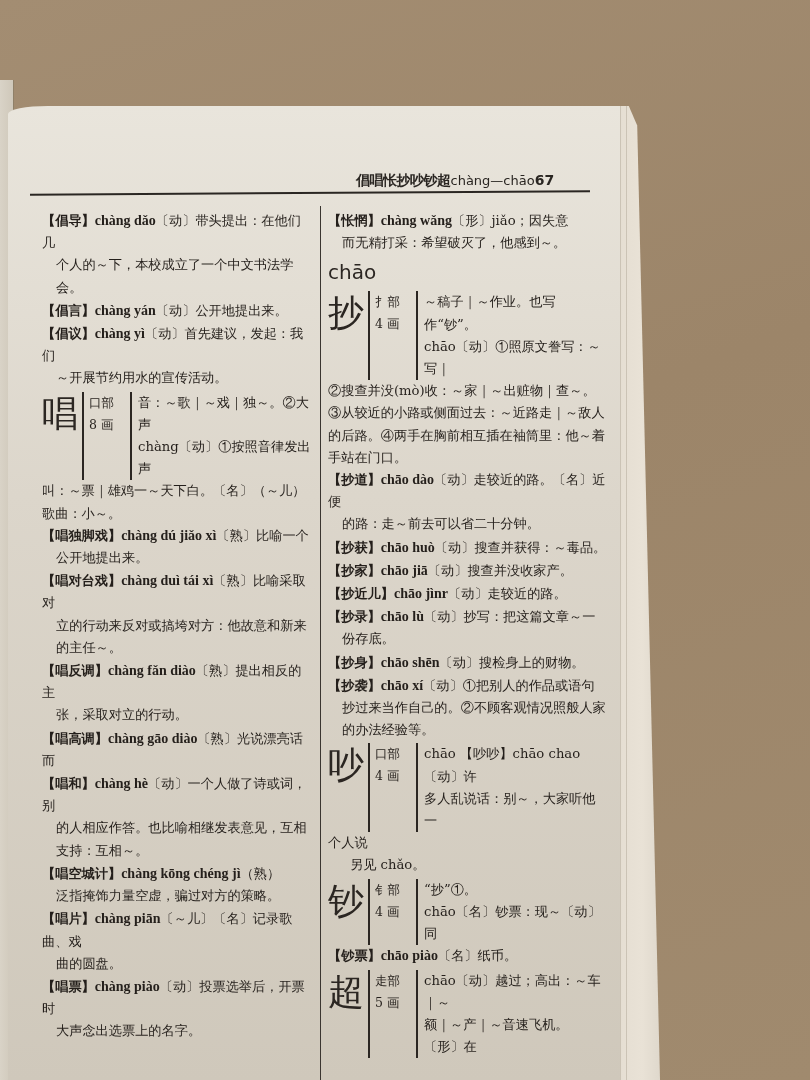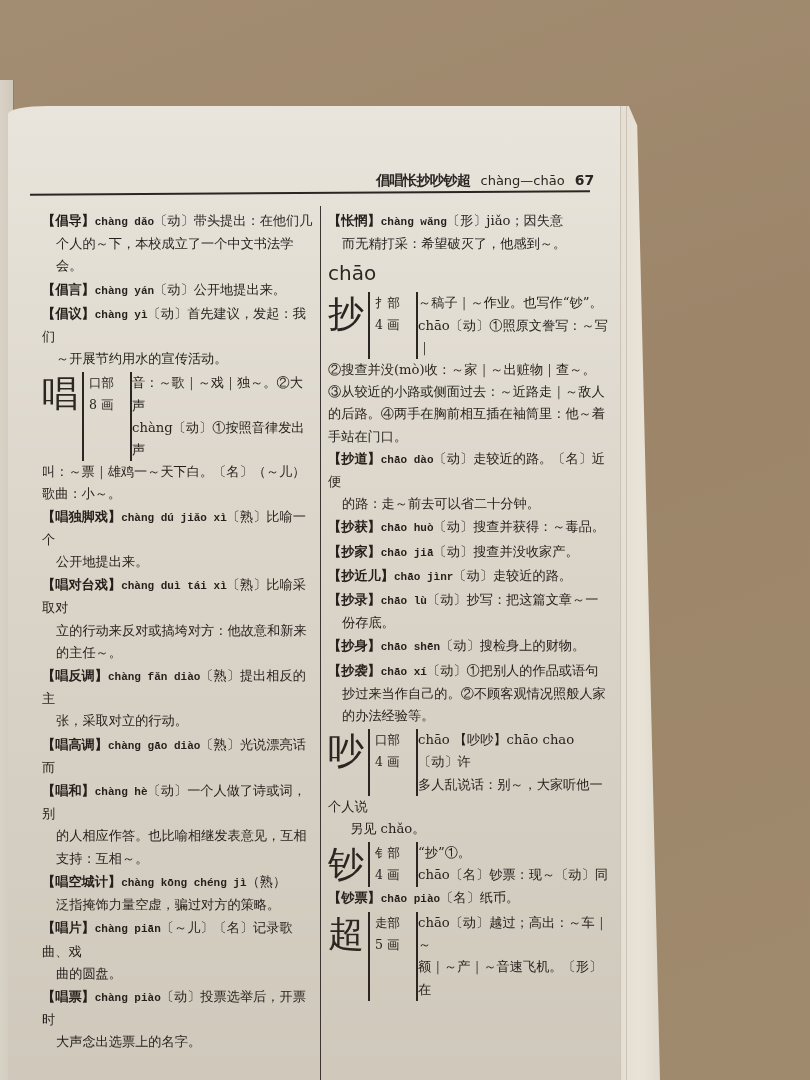--- a/index.html
+++ b/index.html
@@ -21,22 +21,22 @@
     background: linear-gradient(90deg, #dcd6ca 0%, #e6dfd3 40%, #e9e2d6 70%, #dfd8cc 100%);
     clip-path: polygon(0 0, 48% 0, 62% 2%, 100% 100%, 0 100%);
   }
   .page-stack .line { position:absolute; top:0; bottom:0; width:1px; background:#cbc3b5; }
   .page {
     position: absolute; left: 8px; top: 106px; width: 612px; height: 974px;
     background: linear-gradient(180deg, #e9e5dc 0%, #dcd6cb 40%, #cfc8bb 100%);
     border-top-left-radius: 40px 8px;
   }
   .running-head {
-    position: absolute; left: 368px; top: 66px; width: 260px;
-    display: flex; align-items: baseline; gap: 10px;
+    position: absolute; left: 348px; top: 66px; width: 260px;
+    display: flex; align-items: baseline; gap: 0;
     font-size: 14px; font-weight: bold; color: #2a2622;
   }
   .running-head .chars { letter-spacing: -0.5px; }
   .running-head .pinyin { font-weight: normal; font-size: 13px; }
   .head-rule {
     position: absolute; left: 22px; top: 86px; width: 560px; height: 2px;
     background: #2a2622; transform: rotate(-0.35deg);
   }
   .col-rule {
     position: absolute; left: 312px; top: 100px; width: 1px; height: 880px;
@@ -45,29 +45,30 @@
   .column {
     position: absolute; top: 104px; width: 272px;
     font-family: "DejaVu Serif", serif; font-size: 13.2px; line-height: 22.2px;
     color: #241f1b;
   }
   .col-left { left: 34px; }
   .col-right { left: 320px; width: 280px; }
   .entry { margin-bottom: 1px; }
   .entry .cont { padding-left: 14px; display:block; }
   .hw { font-weight: bold; }
-  .py { font-family: Liberation Mono, monospace; font-size: 11px; font-weight: bold; }
+  .py { font-family: Liberation Serif, serif; font-size: 14px; font-weight: bold; }
   .main-entry { display: flex; align-items: stretch; margin: 2px 0 0 0; }
   .main-char {
     font-family: "DejaVu Serif", serif; font-size: 36px; line-height: 44px; width: 40px;
     color: #2b2622; font-weight: normal;
   }
   .radical {
     border-left: 2px solid #2b2622; border-right: 2px solid #2b2622;
     padding: 0 5px; font-size: 12.5px; line-height: 22px; width: 50px; text-align: left;
+    margin-right: 6px;
   }
   .main-def { flex: 1; }
   .syllable-head {
     text-align: left; font-family: "DejaVu Sans", sans-serif; font-size: 20px;
     line-height: 34px; padding-right: 40px; color: #2b2622;
   }
   .see-also { padding-left: 22px; }
 </style>
 </head>
 <body>

